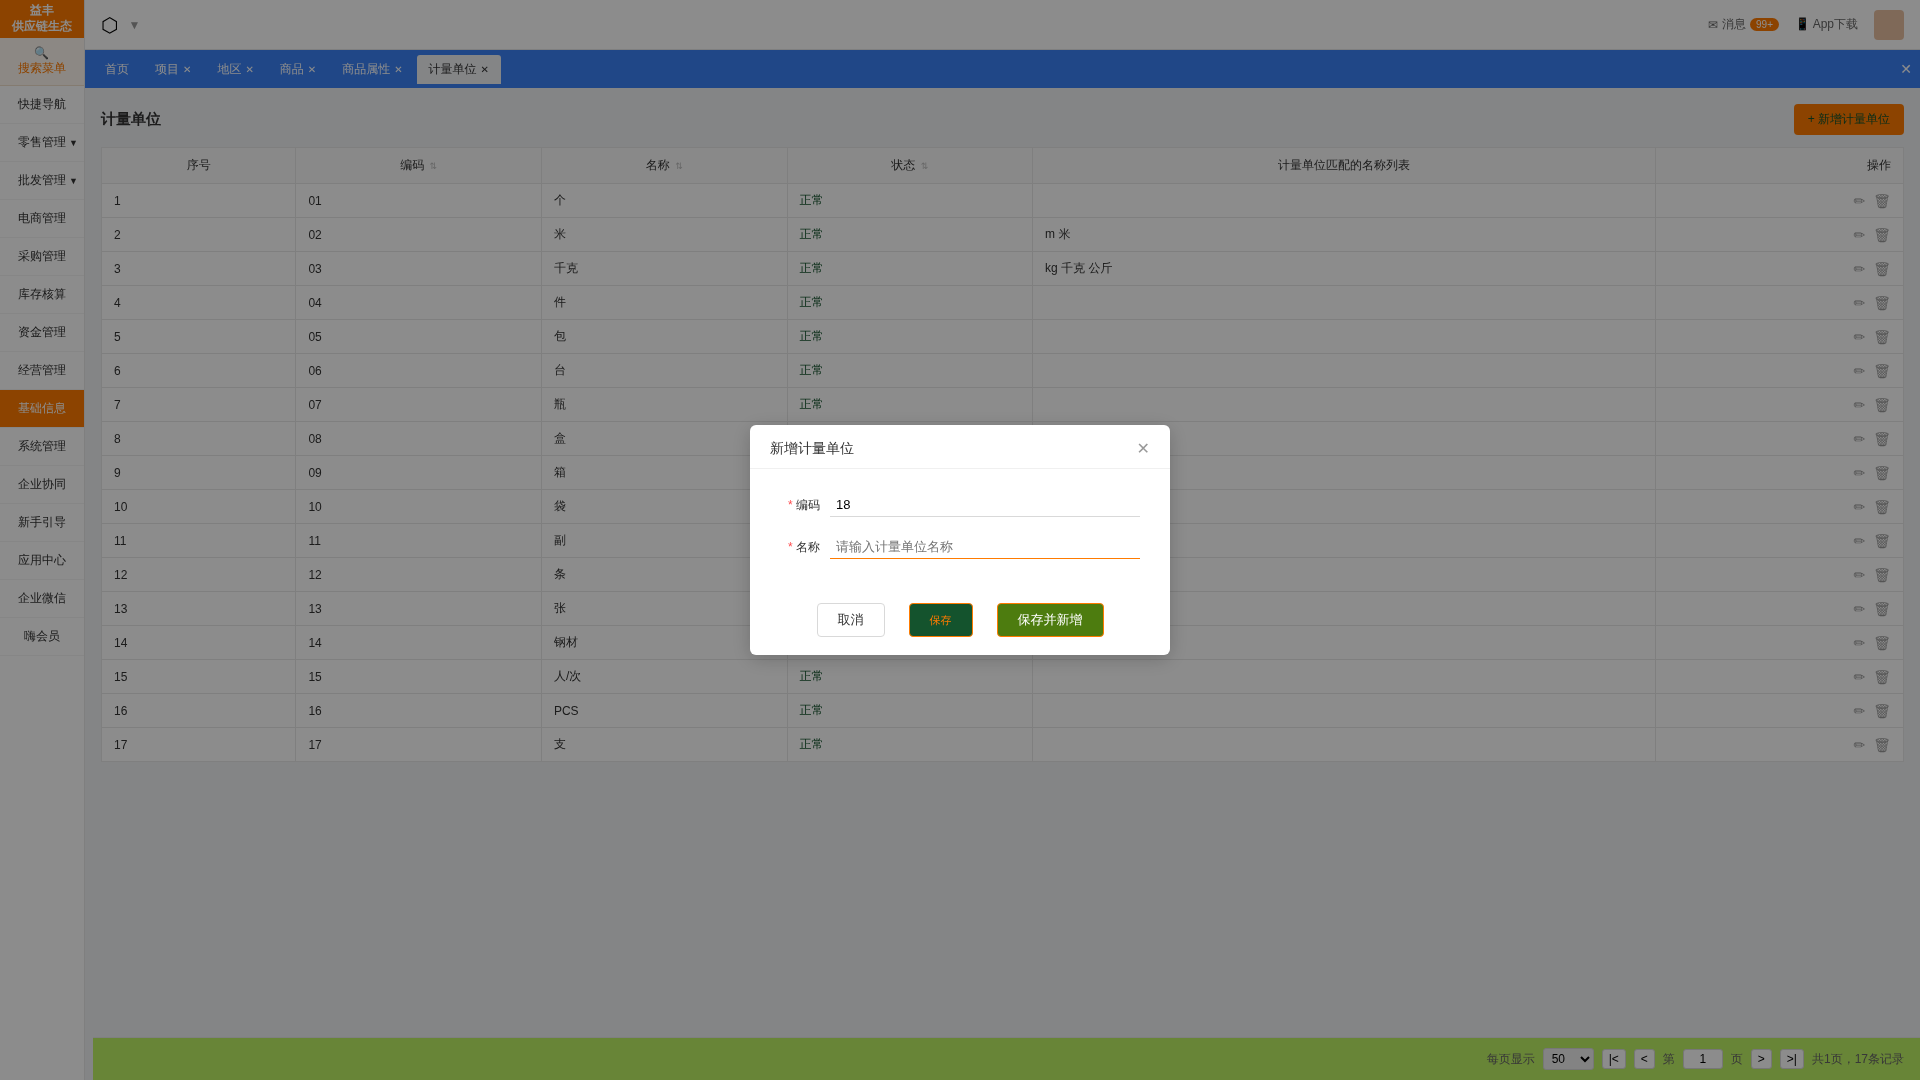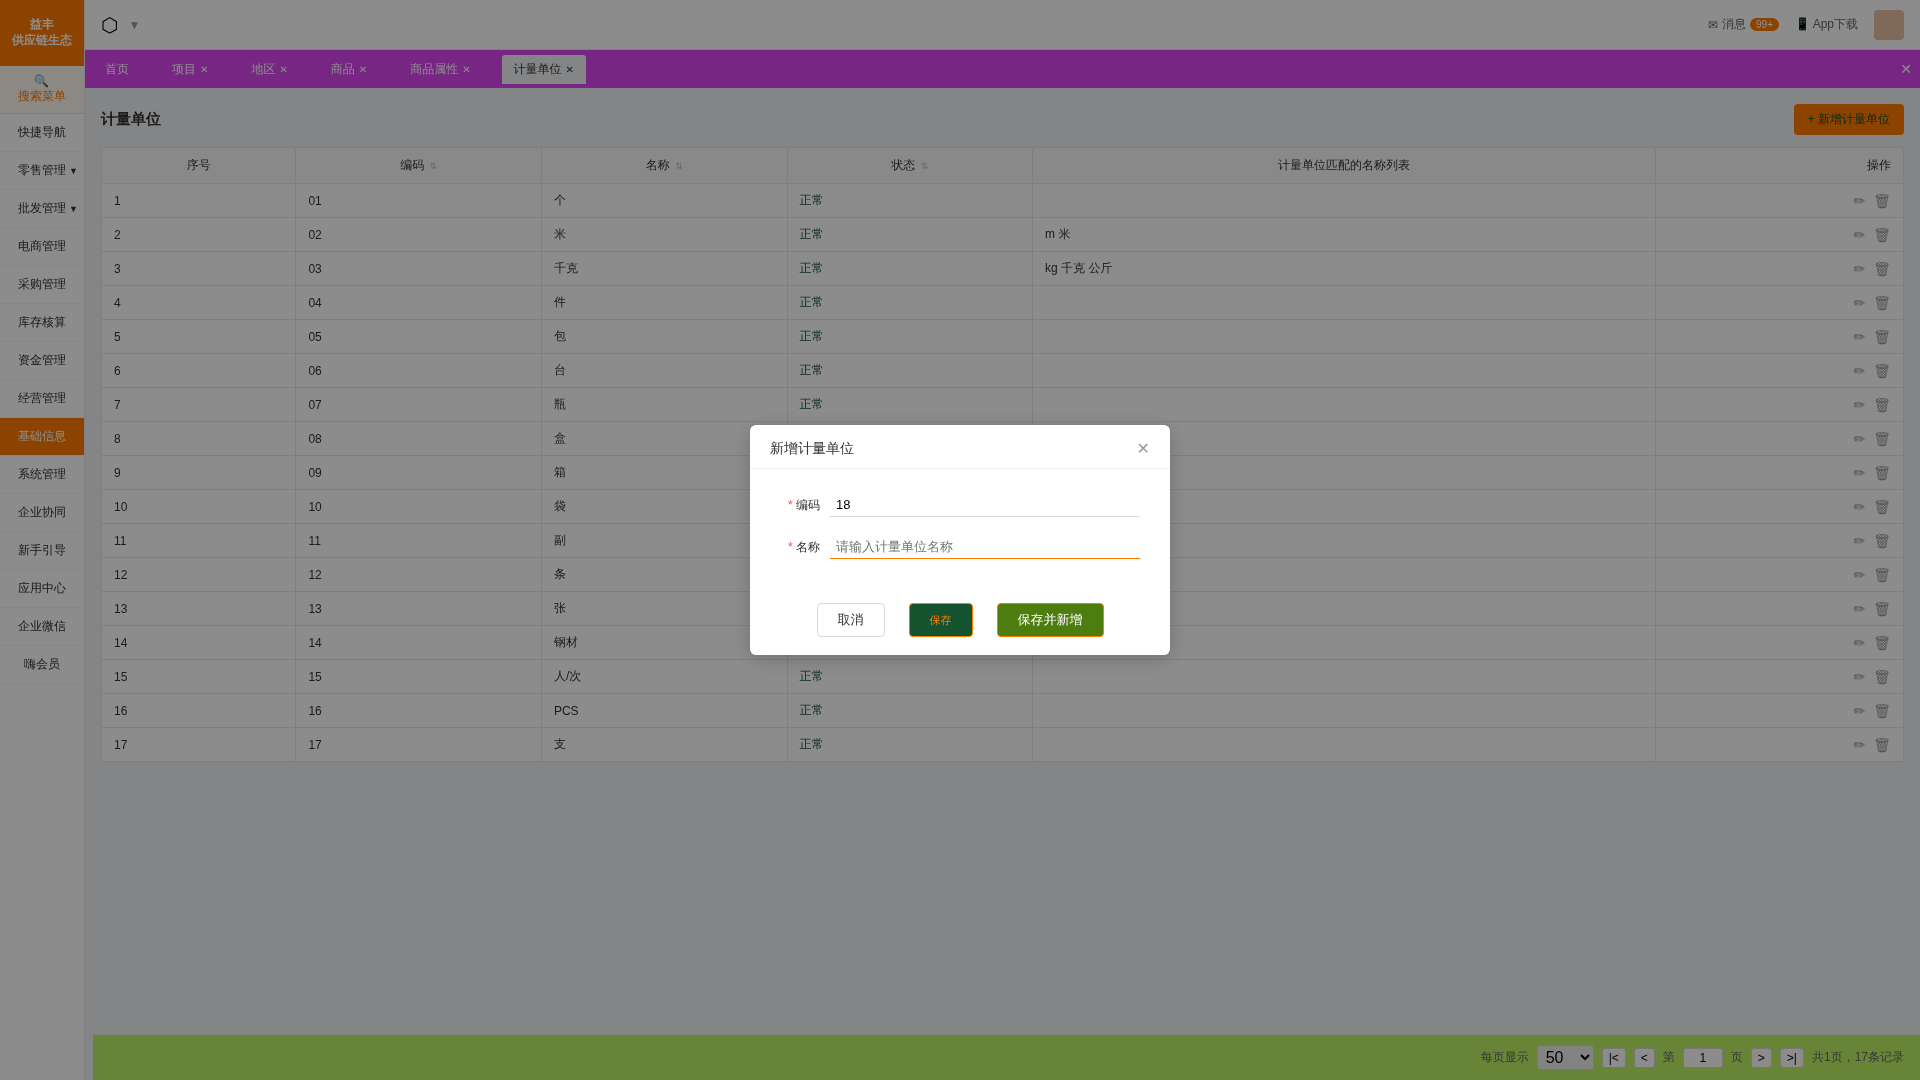--- a/index.html
+++ b/index.html
@@ -8,21 +8,21 @@
     
     .sidebar {
       width: 85px;
       background: #fff;
       display: flex;
       flex-direction: column;
       border-right: 1px solid #e8e8e8;
       flex-shrink: 0;
     }
     .sidebar-logo {
-      height: 66px;
+      height: 38px;
       background: #ff7b00;
       display: flex;
       align-items: center;
       justify-content: center;
       color: #fff;
       font-size: 14px;
       font-weight: bold;
     }
     .sidebar-logo-text { font-size: 12px; color: #fff; text-align: center; line-height: 1.3; }
     .sidebar-search {
@@ -82,26 +82,26 @@
     }
     .topbar-avatar {
       width: 30px;
       height: 30px;
       background: #e8c0a0;
       border-radius: 4px;
     }
 
     
     .tabbar {
-      background: #d946ef;
+      background: #3b82f6;
       display: flex;
       align-items: center;
       padding: 0 8px;
       height: 38px;
-      gap: 19px;
+      gap: 2px;
     }
     .tab-item {
       padding: 6px 12px;
       color: #fff;
       font-size: 12px;
       cursor: pointer;
       display: flex;
       align-items: center;
       gap: 4px;
       border-radius: 3px 3px 0 0;
@@ -185,21 +185,21 @@
       align-items: center;
       justify-content: flex-end;
       gap: 8px;
       font-size: 12px;
       color: #666;
     }
     .pagination-bar select {
       border: 1px solid #d9d9d9;
       padding: 2px 4px;
       border-radius: 3px;
-      font-size: 16px;
+      font-size: 12px;
     }
     .pagination-bar input {
       width: 40px;
       border: 1px solid #d9d9d9;
       padding: 2px 4px;
       border-radius: 3px;
       text-align: center;
       font-size: 12px;
     }
     .pagination-btn {

